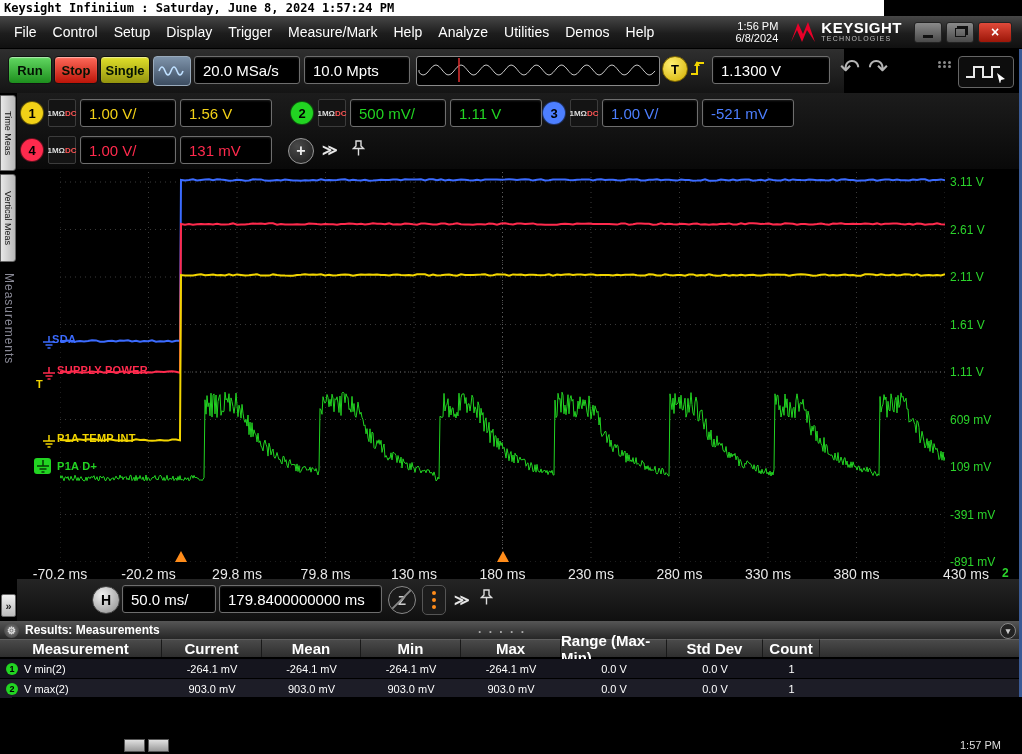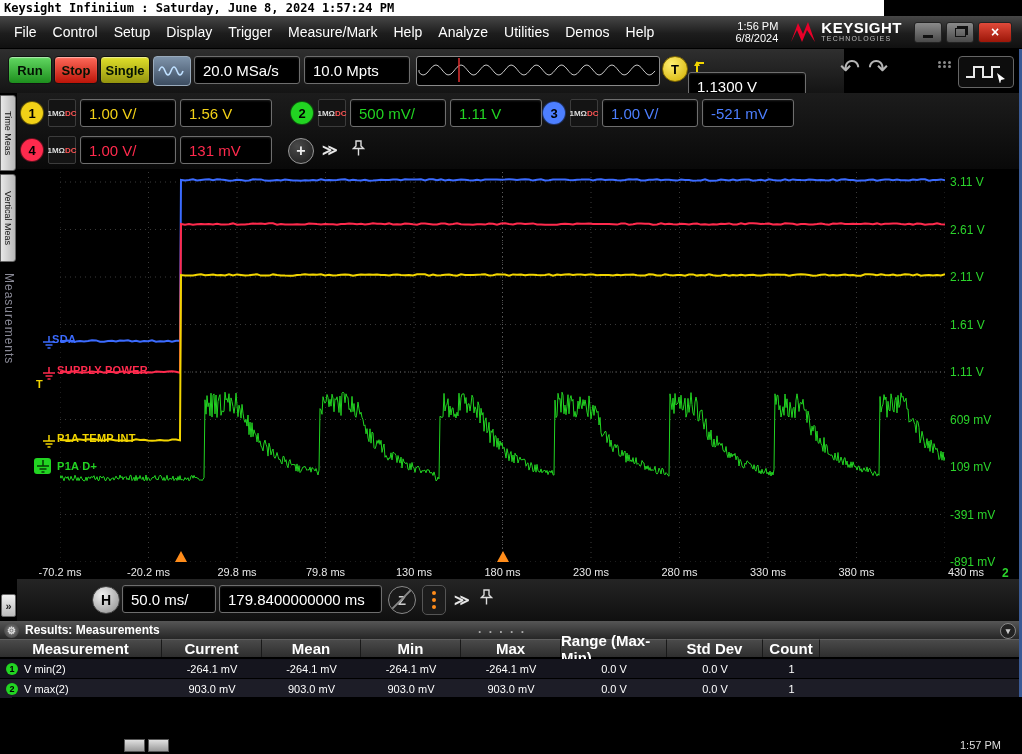--- a/index.html
+++ b/index.html
@@ -36,21 +36,21 @@
   #single-btn{left:100px;width:48px;background:linear-gradient(#e0e02a,#94940e);}
   #capture-btn{left:153px;width:36px;height:28px;background:linear-gradient(#7e93aa,#3c4c60);border:1px solid #9ab;border-radius:4px;display:flex;align-items:center;justify-content:center;}
   .field{background:#000;border:1px solid #6e6e6e;border-radius:3px;color:#fff;font-size:15px;
     display:flex;align-items:center;padding:0 8px;height:28px;box-sizing:border-box;box-shadow:inset 0 1px 2px rgba(255,255,255,.12);}
   #samplerate-field{left:194px;width:106px;}
   #memdepth-field{left:304px;width:106px;}
   #wavestrip{left:416px;width:242px;height:28px;background:#000;border:1px solid #8a8a8a;border-radius:3px;}
   #t-btn{left:662px;width:24px;height:24px;border-radius:50%;background:radial-gradient(circle at 35% 30%,#ffef70,#d2ae00);
     color:#000;font-weight:bold;font-size:13px;display:flex;align-items:center;justify-content:center;border:1px solid #806800;}
   #slope-icon{left:690px;top:10px;}
-  #triglevel-field{left:688px;width:118px;margin-top:16px;}
+  #triglevel-field{left:712px;width:118px;}
   .curl{color:#b5b5b5;font-size:24px;line-height:26px;top:6px;}
   #undo-btn{left:840px;}
   #redo-btn{left:868px;}
   #minigrid-icon{left:938px;top:12px;display:grid;grid-template-columns:repeat(3,4px);grid-gap:1px;}
   #minigrid-icon i{width:3px;height:3px;background:#8a8a8a;border-radius:50%;}
   #waveedit-btn{left:958px;width:54px;height:30px;background:#0d0d0d;border:1px solid #666;border-radius:4px;display:flex;align-items:center;justify-content:center;}
 
   
   .chanpanel{position:absolute;left:0;top:93px;width:1022px;height:76px;background:linear-gradient(#1c1c1c,#090909);}
   .chanrow{position:absolute;left:0;right:0;height:30px;}
@@ -73,21 +73,21 @@
   #side-tab-0{top:2px;height:76px;} #side-tab-1{top:81px;height:88px;}
   .side-panel-label{position:absolute;left:1px;top:180px;height:290px;width:15px;color:#8a8a97;font-size:12px;
     writing-mode:vertical-rl;display:flex;align-items:center;letter-spacing:1px;}
   .side-expand{position:absolute;left:1px;top:501px;width:15px;height:23px;background:linear-gradient(#f0f0f0,#bbb);
     border:1px solid #666;border-radius:2px;color:#222;font-size:11px;font-weight:bold;display:flex;align-items:center;justify-content:center;box-sizing:border-box;}
 
   
   .scope{position:absolute;left:0;top:169px;width:1022px;height:410px;background:#000;}
   #wave-svg{position:absolute;left:60px;top:3px;}
   .vlabel{position:absolute;left:950px;width:62px;font-size:12px;color:#2bd42b;}
-  .tlabel{position:absolute;width:70px;text-align:center;top:397px;font-size:11px;color:#e8e8e8;}
+  .tlabel{position:absolute;width:70px;text-align:center;top:397px;font-size:14px;color:#e8e8e8;}
   .axis-chan{position:absolute;left:1002px;top:397px;color:#2bd42b;font-size:12px;font-weight:bold;}
   .siglabel{position:absolute;font-size:11px;font-weight:bold;letter-spacing:.3px;}
   .gnd{position:absolute;left:42px;}
   .tmark{position:absolute;left:36px;color:#f2d500;font-size:11px;font-weight:bold;display:flex;align-items:center;}
   .gbadge{position:absolute;left:34px;width:17px;height:16px;background:#22d422;border-radius:3px;display:flex;align-items:center;justify-content:center;}
 
   
   .htoolbar{position:absolute;left:0;top:579px;width:1022px;height:42px;background:linear-gradient(#242424,#0f0f0f);}
   .htoolbar>*{position:absolute;}
   #h-btn{left:92px;top:7px;width:26px;height:26px;border-radius:50%;background:radial-gradient(circle at 35% 30%,#f0f0f0,#8a8a8a);

